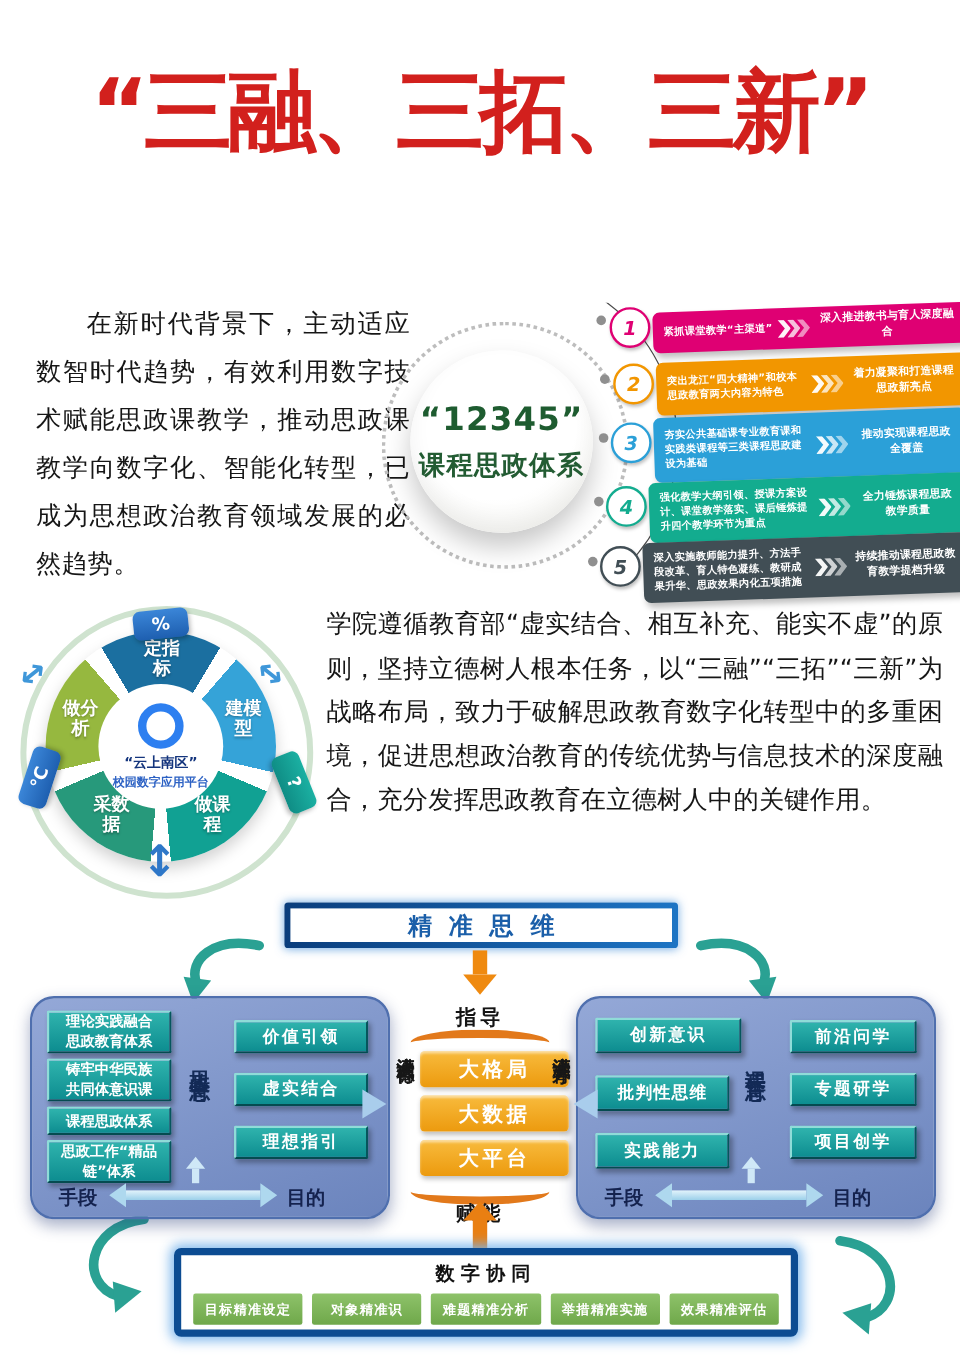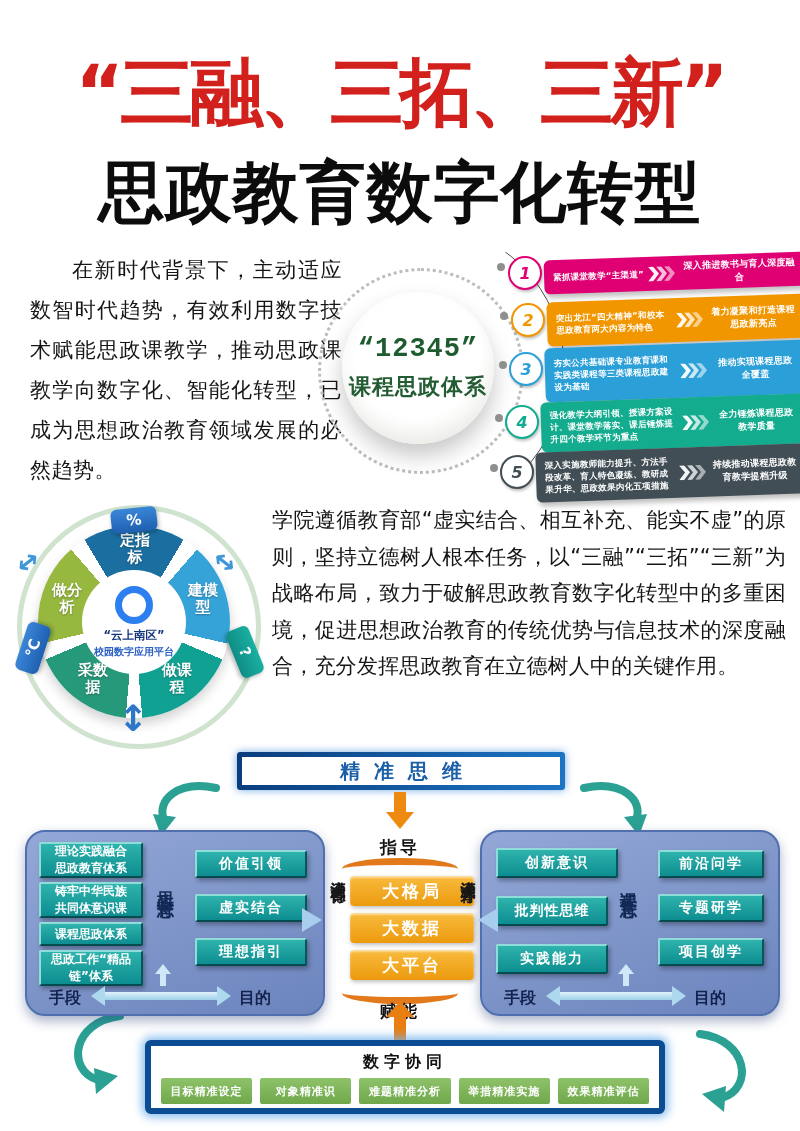--- a/index.html
+++ b/index.html
@@ -19,21 +19,21 @@
   .mission{left:272px;top:502px;width:514px;font-size:21px;line-height:36.5px;letter-spacing:.2px;}
 
   
   .arc-line{left:273px;top:223px;width:290px;height:290px;border:1.5px solid #4a4a4a;border-radius:50%;
             clip-path:inset(10% 0 12% 72%);}
   .dot-ring{left:318px;top:268px;width:200px;height:200px;border:3px dotted #bdbdbd;border-radius:50%;}
   .big-circle{left:342px;top:292px;width:152px;height:152px;border-radius:50%;
               background:radial-gradient(circle at 45% 35%,#ffffff 55%,#f0f0ea);
               box-shadow:0 12px 22px rgba(0,0,0,.22), inset 0 -10px 18px rgba(0,0,0,.05);
               display:flex;flex-direction:column;align-items:center;justify-content:center;gap:8px;}
-  .c12345{font-size:27px;font-weight:900;color:#1e5c30;letter-spacing:1px;font-family:Liberation Mono, monospace;}
+  .c12345{font-size:27px;font-weight:900;color:#1e5c30;letter-spacing:1px;}
   .c12345-sub{font-size:22px;font-weight:900;color:#235c33;letter-spacing:1px;}
   .node{width:8px;height:8px;border-radius:50%;background:#8f8f8f;}
   .numbadge{width:30px;height:30px;border-radius:50%;background:#fff;border:2.5px solid #999;
             display:flex;align-items:center;justify-content:center;font-size:16px;font-weight:900;
             font-style:italic;box-shadow:1px 2px 3px rgba(0,0,0,.25);}
   .ribbon{border-radius:6px;display:flex;align-items:center;gap:7px;padding:2px 9px;color:#fff;
           box-shadow:2px 4px 5px rgba(0,0,0,.25);transform:rotate(-2deg);}
   .rib-left{font-size:8.5px;font-weight:700;line-height:1.45;letter-spacing:.3px;}
   .rib-right{font-size:9px;font-weight:700;line-height:1.5;flex:1;text-align:center;letter-spacing:.3px;}
   .chevs{display:flex;align-items:center;flex:none;}
@@ -109,21 +109,20 @@
   .gbox{flex:1;height:26px;background:linear-gradient(180deg,#8ec26a,#6fa84a);color:#fff;font-size:11px;
         font-weight:800;letter-spacing:1px;display:flex;align-items:center;justify-content:center;border-radius:2px;}
   .curve-svg{position:absolute;}
 </style>
 </head>
 <body>
 
 <div class="poster">
 
   <div class="abs title-red">“三融、三拓、三新”</div>
-  <div class="abs title-black">思政教育数字化转型</div>
 
   <div class="abs para intro">在新时代背景下，主动适应数智时代趋势，有效利用数字技术赋能思政课教学，推动思政课教学向数字化、智能化转型，已成为思想政治教育领域发展的必然趋势。</div>
 
   <div class="abs arc-line"></div>
   <div class="abs dot-ring"></div>
   <div class="abs big-circle">
     <div class="c12345">“12345”</div>
     <div class="c12345-sub">课程思政体系</div>
   </div>
 

